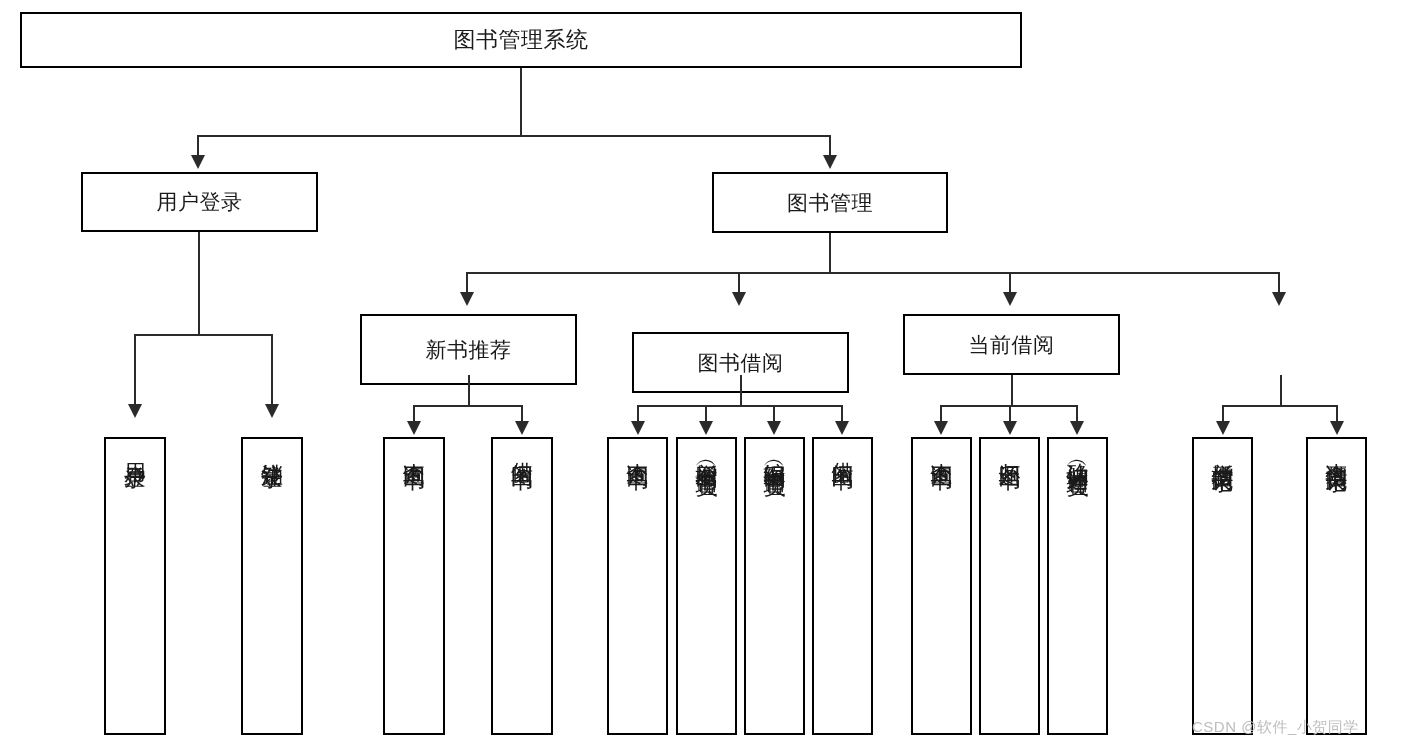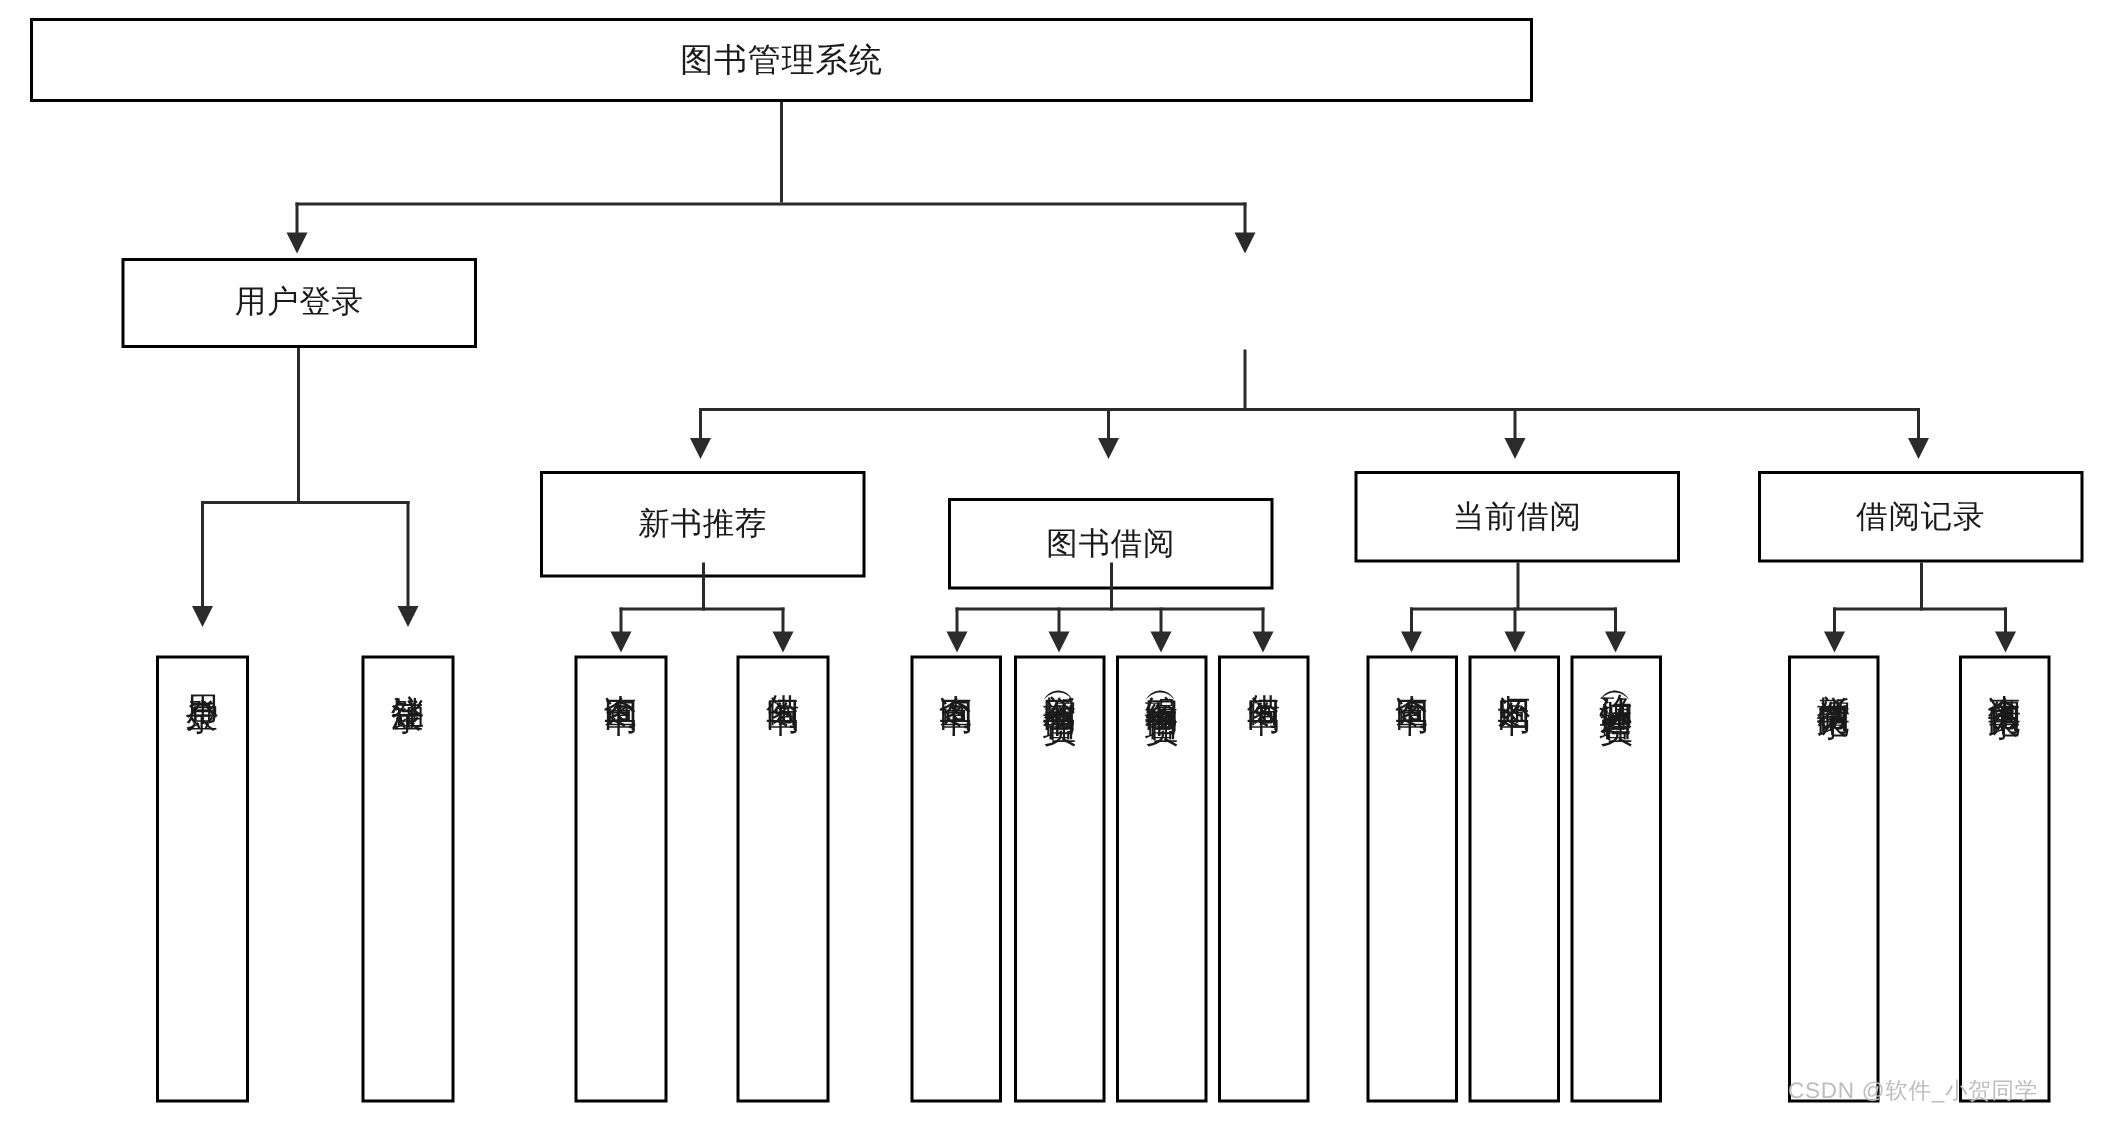--- a/index.html
+++ b/index.html
@@ -99,20 +99,23 @@
 
   <div class="vline" style="left:197px; top:135px; width:2px; height:22px;"></div>
   <div class="arrow" style="left:191px; top:155px;"></div>
   <div class="vline" style="left:829px; top:135px; width:2px; height:22px;"></div>
   <div class="arrow" style="left:823px; top:155px;"></div>
 
   <div class="node level-2" style="left:81px; top:172px; width:237px; height:60px;">
     <span class="node-label">用户登录</span>
   </div>
 
+  <div class="node level-2" style="left:712px; top:172px; width:236px; height:61px;">
+    <span class="node-label">图书管理</span>
+  </div>
 
   <div class="vline" style="left:198px; top:232px; width:2px; height:104px;"></div>
   <div class="hline" style="left:134px; top:334px; width:139px; height:2px;"></div>
   <div class="vline" style="left:134px; top:334px; width:2px; height:72px;"></div>
   <div class="arrow" style="left:128px; top:404px;"></div>
   <div class="vline" style="left:271px; top:334px; width:2px; height:72px;"></div>
   <div class="arrow" style="left:265px; top:404px;"></div>
 
   <div class="vline" style="left:829px; top:233px; width:2px; height:41px;"></div>
   <div class="hline" style="left:466px; top:272px; width:814px; height:2px;"></div>
@@ -127,23 +130,20 @@
 
   <div class="node level-3" style="left:360px; top:314px; width:217px; height:71px;">
     <span class="node-label">新书推荐</span>
   </div>
   <div class="node level-3" style="left:632px; top:332px; width:217px; height:61px;">
     <span class="node-label">图书借阅</span>
   </div>
   <div class="node level-3" style="left:903px; top:314px; width:217px; height:61px;">
     <span class="node-label">当前借阅</span>
   </div>
-  <div class="node level-3" style="left:1172px; top:314px; width:217px; height:61px;">
-    <span class="node-label">借阅记录</span>
-  </div>
 
   <div class="vline" style="left:468px; top:375px; width:2px; height:32px;"></div>
   <div class="hline" style="left:413px; top:405px; width:110px; height:2px;"></div>
   <div class="vline" style="left:413px; top:405px; width:2px; height:18px;"></div>
   <div class="arrow" style="left:407px; top:421px;"></div>
   <div class="vline" style="left:521px; top:405px; width:2px; height:18px;"></div>
   <div class="arrow" style="left:515px; top:421px;"></div>
 
   <div class="vline" style="left:740px; top:375px; width:2px; height:32px;"></div>
   <div class="hline" style="left:637px; top:405px; width:206px; height:2px;"></div>

